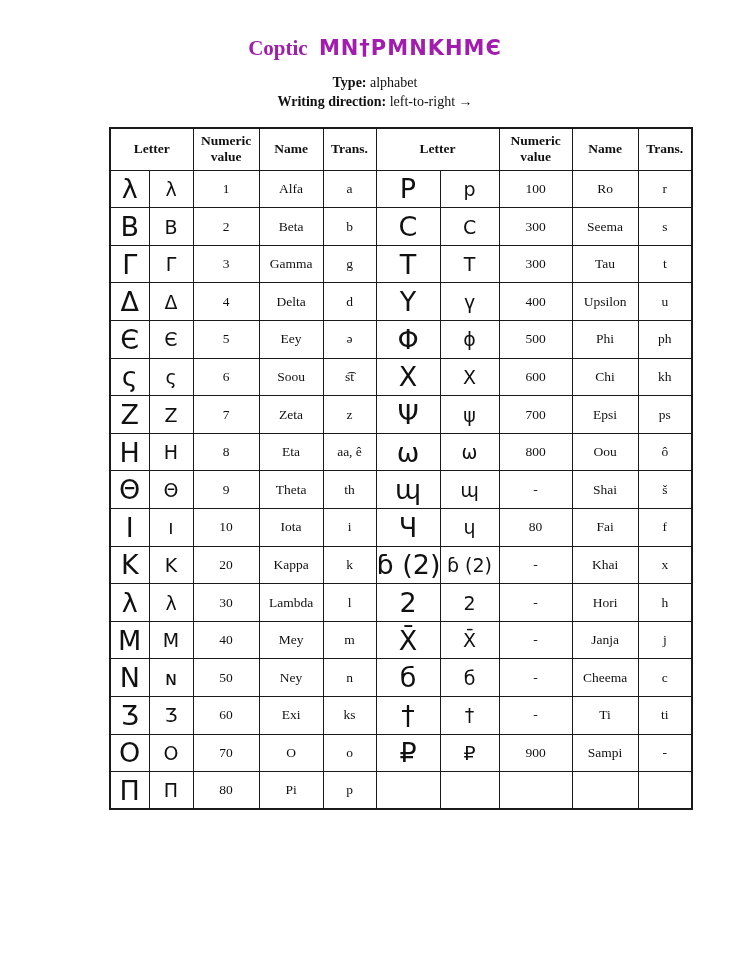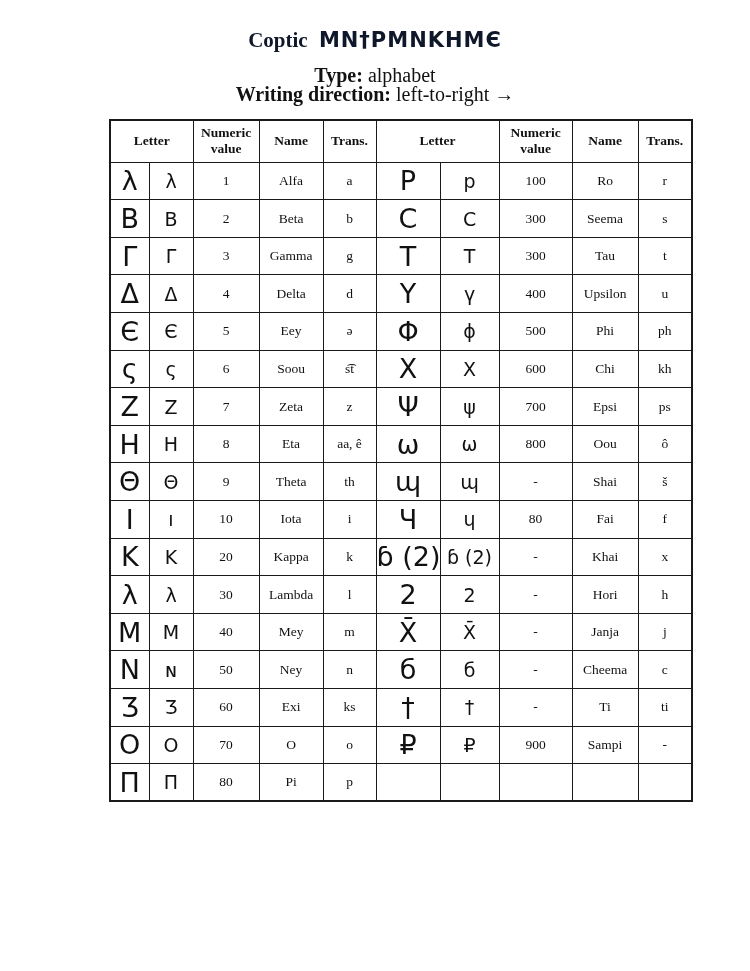--- a/index.html
+++ b/index.html
@@ -3,28 +3,28 @@
 <meta charset="utf-8">
 <style>
   html,body{margin:0;padding:0;}
   body{
     width:750px;height:971px;background:#ffffff;color:#111;
     font-family:"Liberation Serif","DejaVu Serif",serif;
     -webkit-font-smoothing:antialiased;
   }
   .page{width:750px;height:971px;position:relative;}
   .title{
-    margin:0;padding-top:28px;text-align:center;
-    font-size:21px;font-weight:bold;color:#0f172a;
+    margin:0;padding-top:36px;text-align:center;
+    font-size:21px;font-weight:bold;color:#a21caf;
   }
   .title .coptic{
     font-family:"DejaVu Sans",sans-serif;
     font-weight:bold;letter-spacing:1px;margin-left:6px;
   }
-  .meta{margin-top:13px;text-align:center;font-size:20px;line-height:18.6px;color:#111;}
+  .meta{margin-top:13px;text-align:center;font-size:14px;line-height:18.6px;color:#111;}
   .meta b{font-weight:bold;}
   table.alpha{
     border-collapse:collapse;table-layout:fixed;
     margin:16px 0 0 109px;width:582px;
     border:2px solid #1a1a1a;
   }
   table.alpha th, table.alpha td{
     border:1px solid #1a1a1a;
     text-align:center;vertical-align:middle;
     padding:0;overflow:visible;white-space:nowrap;

